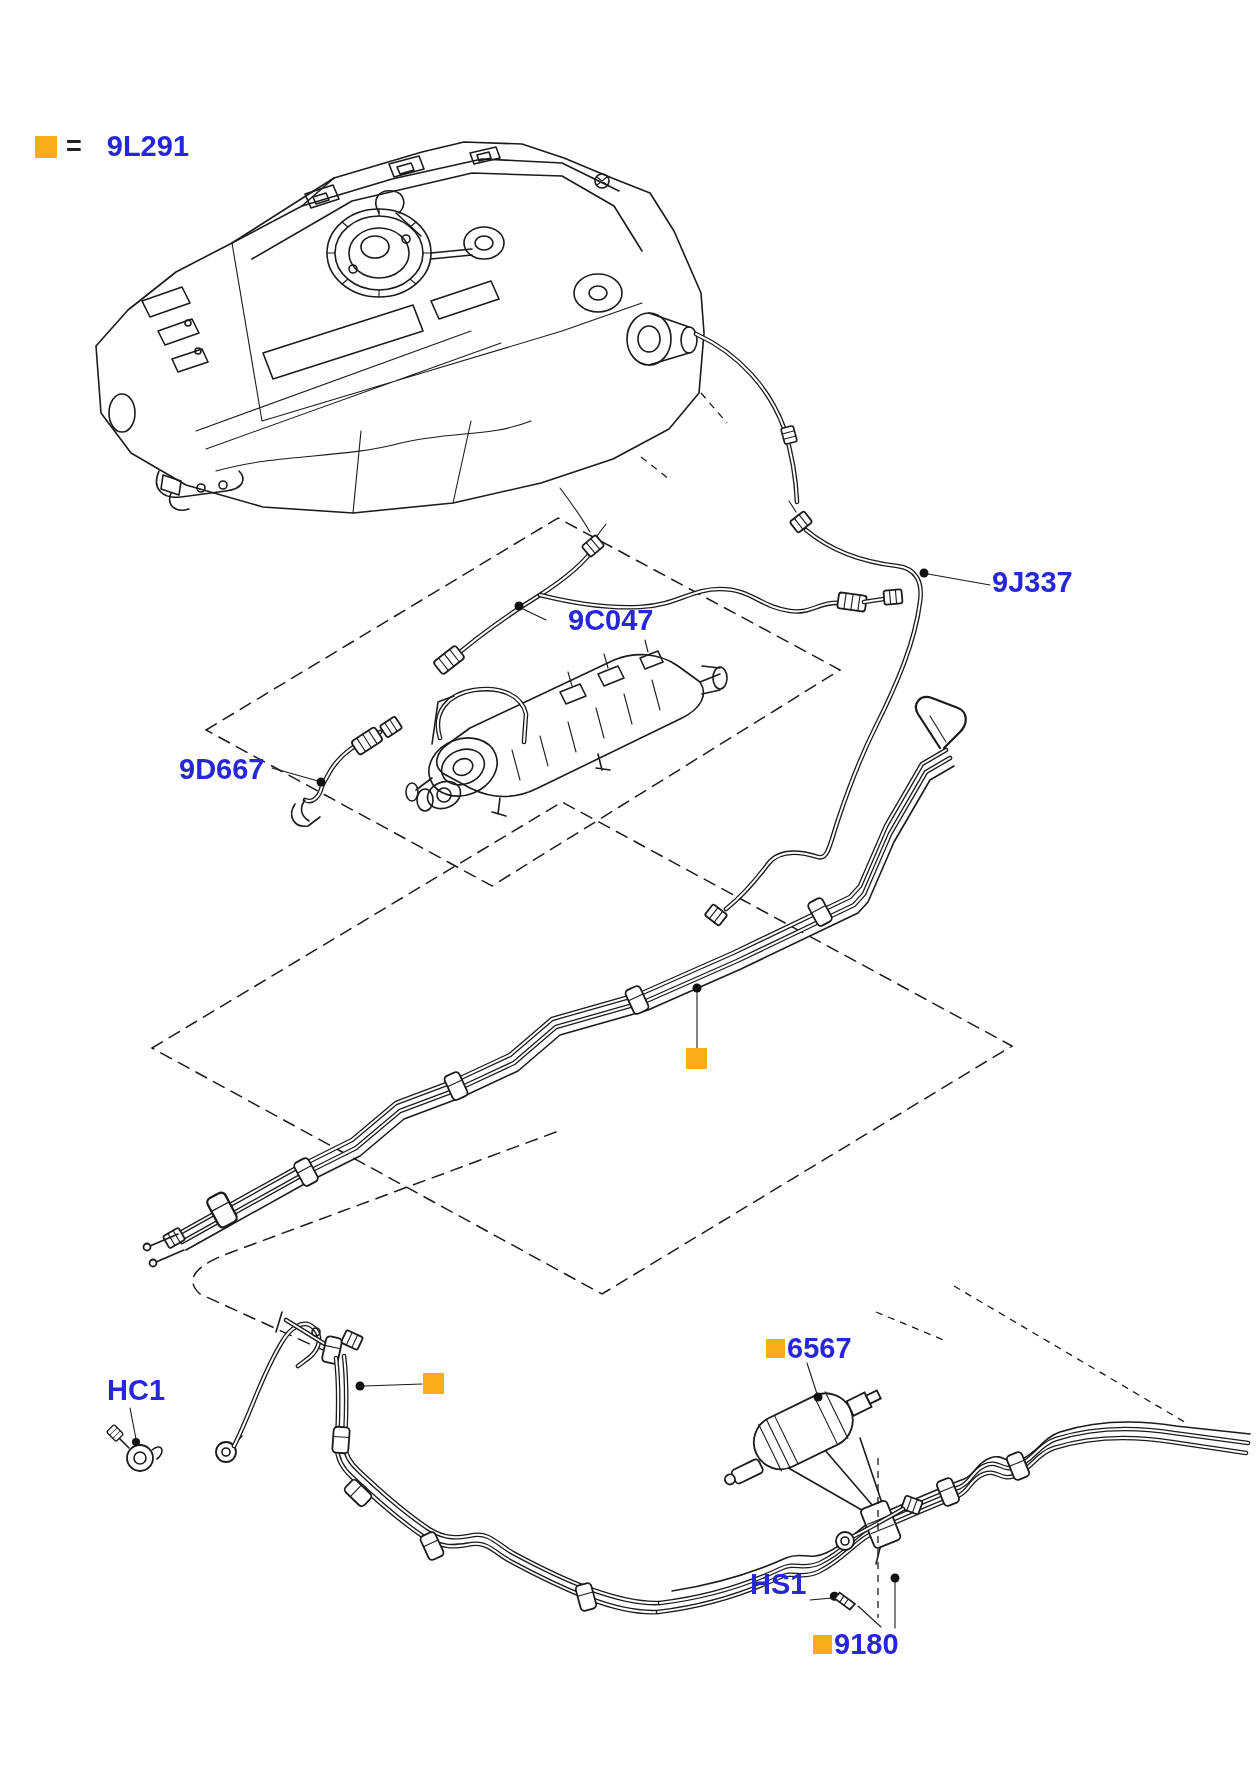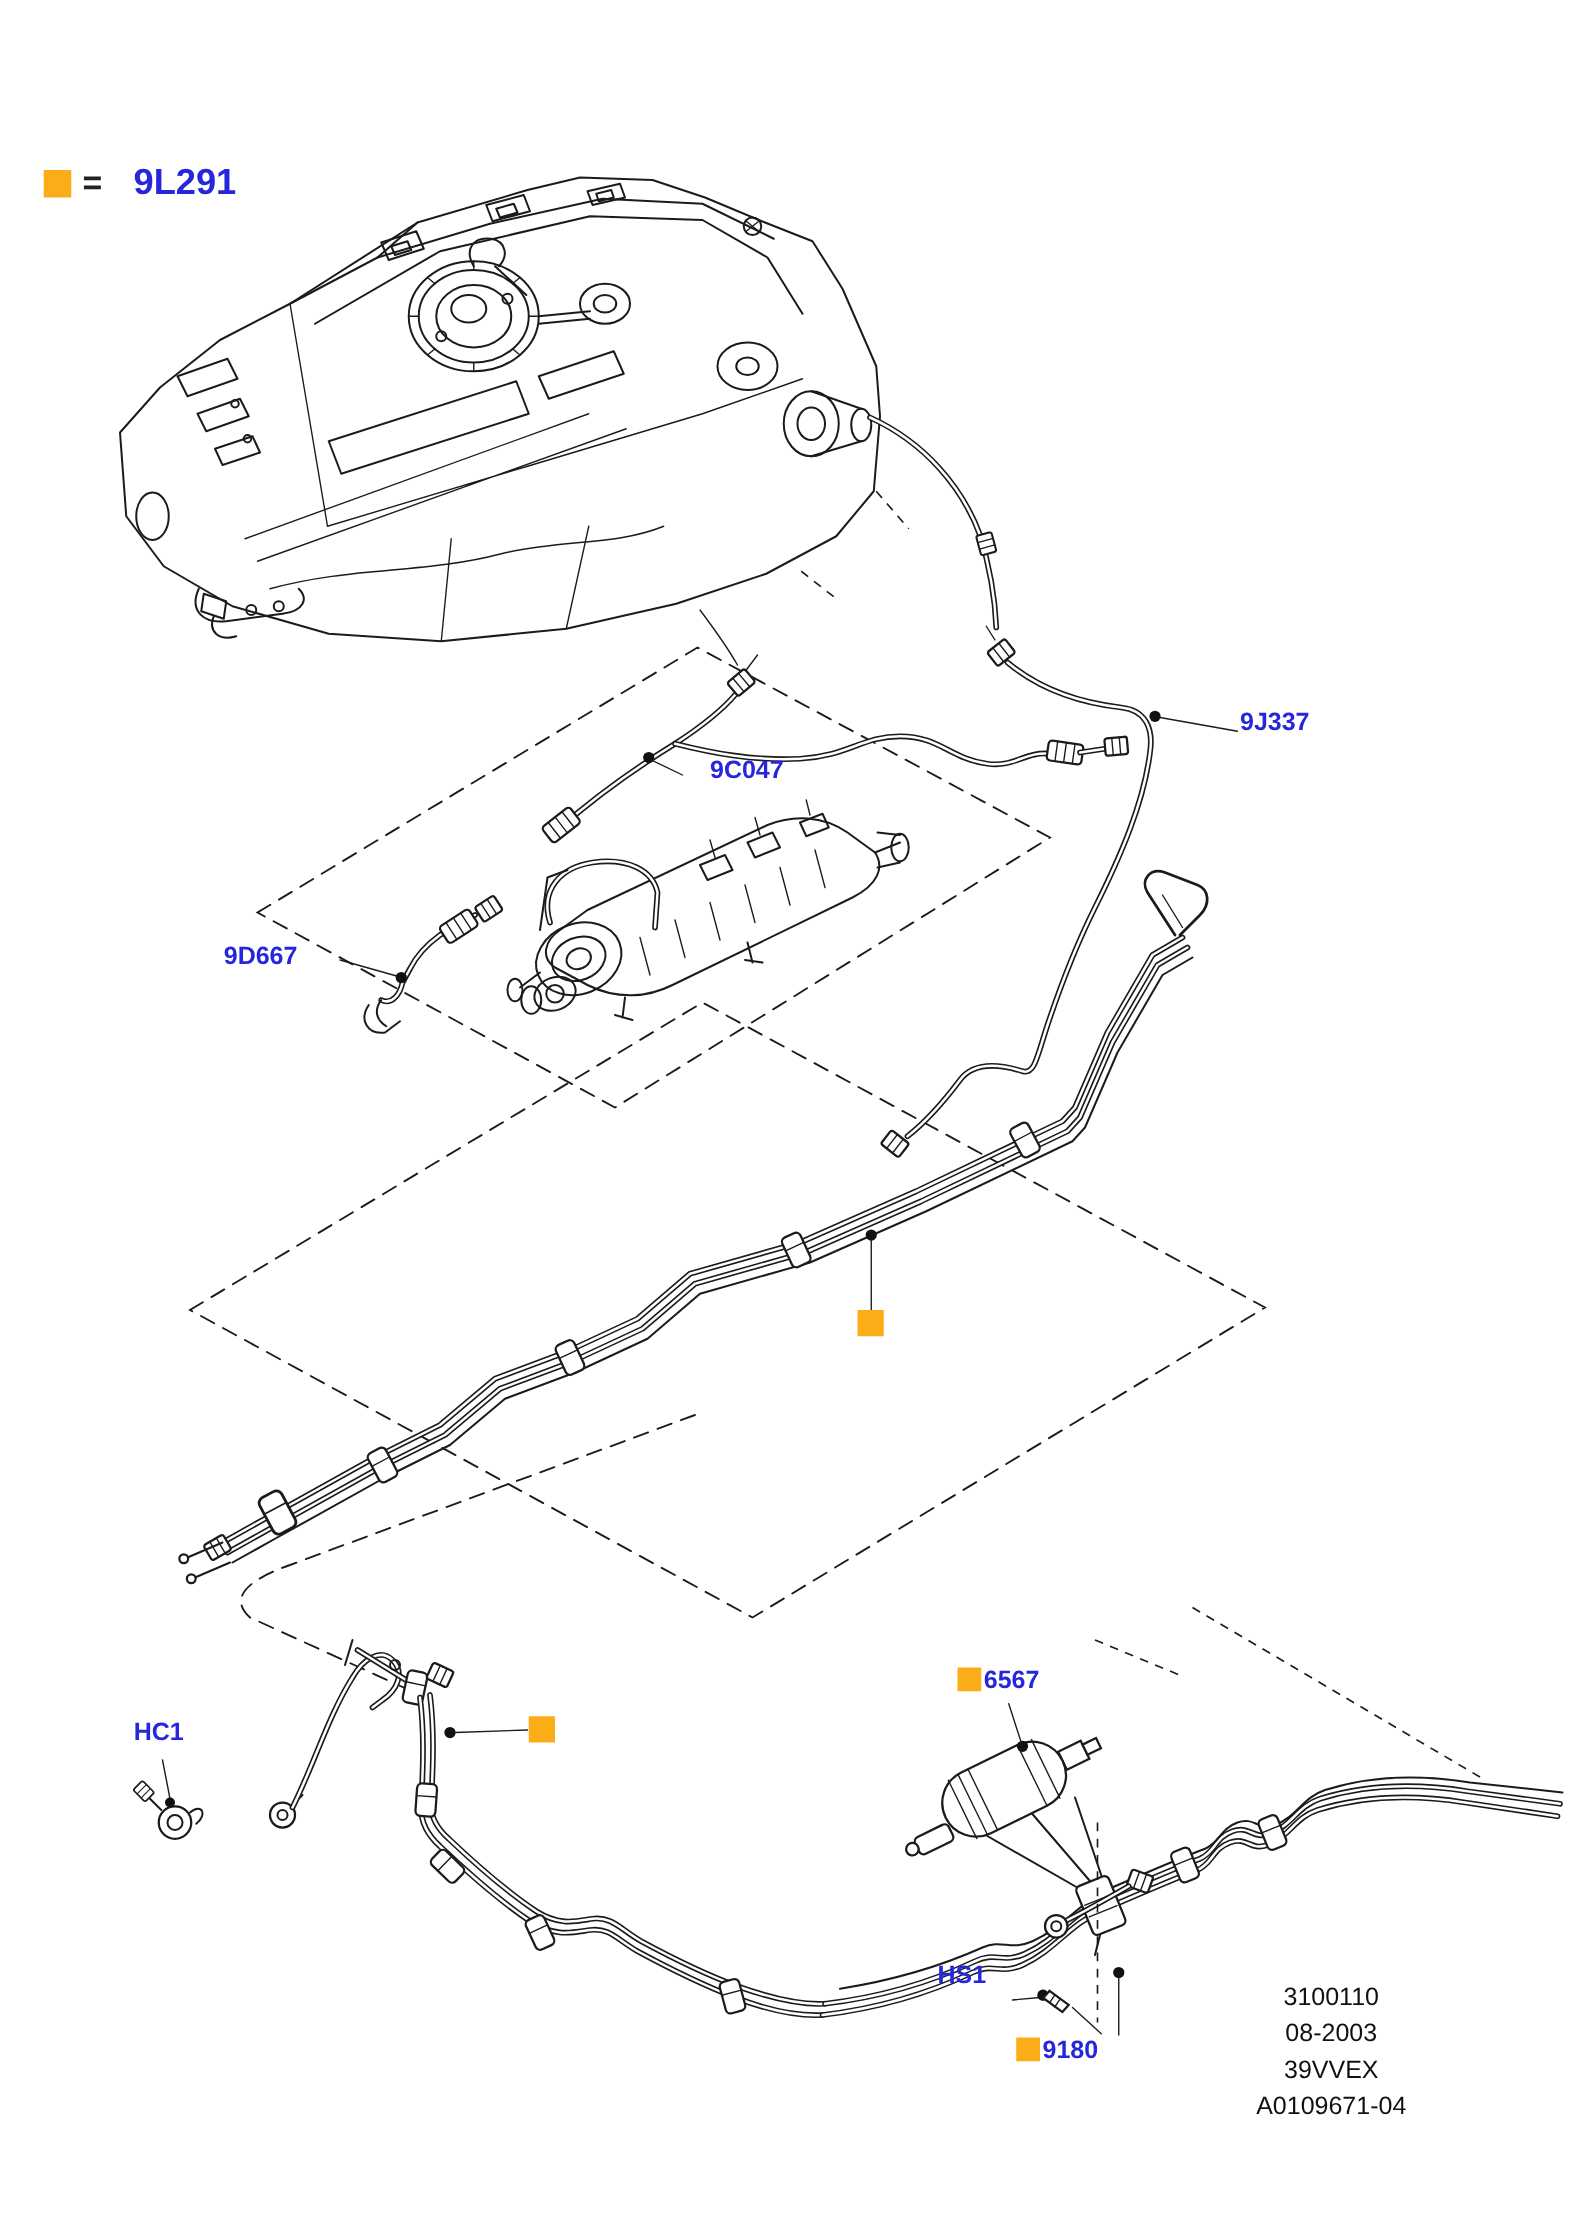--- a/index.html
+++ b/index.html
@@ -8,22 +8,22 @@
   svg{position:absolute;left:0;top:0;}
   .s{stroke:#1b1b1b;fill:none;stroke-width:1.6;stroke-linecap:round;stroke-linejoin:round;}
   .s2{stroke-width:2.2;}
   .sthin{stroke-width:1.1;}
   .dash{stroke:#1b1b1b;fill:none;stroke-width:1.5;stroke-dasharray:12 8;stroke-linecap:round;}
   .dash2{stroke:#1b1b1b;fill:none;stroke-width:1.3;stroke-dasharray:7 6;}
   .tube{stroke:#1b1b1b;stroke-width:4.6;fill:none;stroke-linecap:round;stroke-linejoin:round;}
   .tubeIn{stroke:#fff;stroke-width:2;fill:none;stroke-linecap:round;stroke-linejoin:round;}
   .wfill{fill:#fff;stroke:#1b1b1b;stroke-width:1.8;}
   .dot{fill:#111;stroke:none;}
-  .co{position:absolute;color:#2626DB;font-weight:bold;font-size:20px;line-height:1;
-      white-space:nowrap;display:flex;align-items:flex-start;gap:2px;}
+  .co{position:absolute;color:#2626DB;font-weight:bold;font-size:29px;line-height:1;
+      white-space:nowrap;display:flex;align-items:center;gap:2px;}
   .sq{display:inline-block;background:#FBAD18;}
   .sq21{width:21px;height:21px;}
   .sq19{width:19px;height:19px;}
   .legend{position:absolute;left:35px;top:130px;display:flex;align-items:center;gap:9px;}
   .legend .eq{color:#222;font-weight:bold;font-size:27px;}
   .legend .code{color:#2626DB;font-weight:bold;font-size:29px;margin-left:16px;}
   .legend .sq{width:22px;height:22px;}
   .info{position:absolute;left:980px;top:1584px;width:170px;text-align:center;
         color:#111;font-size:20px;line-height:29px;}
   .copy{position:absolute;left:290px;top:1679px;width:540px;text-align:center;
@@ -305,21 +305,15 @@
   </div>
 
   <div class="co" style="left:813px;top:1630px">
     <span class="sq sq19"></span>
     <span>9180</span>
   </div>
 
   <div class="sq sq21" style="position:absolute;left:686px;top:1048px"></div>
   <div class="sq sq21" style="position:absolute;left:423px;top:1373px"></div>
 
-  <div class="info">
-    <div>3100110</div>
-    <div>08-2003</div>
-    <div>39VVEX</div>
-    <div>A0109671-04</div>
-  </div>
 
 
 </div>
 
 </body></html>

